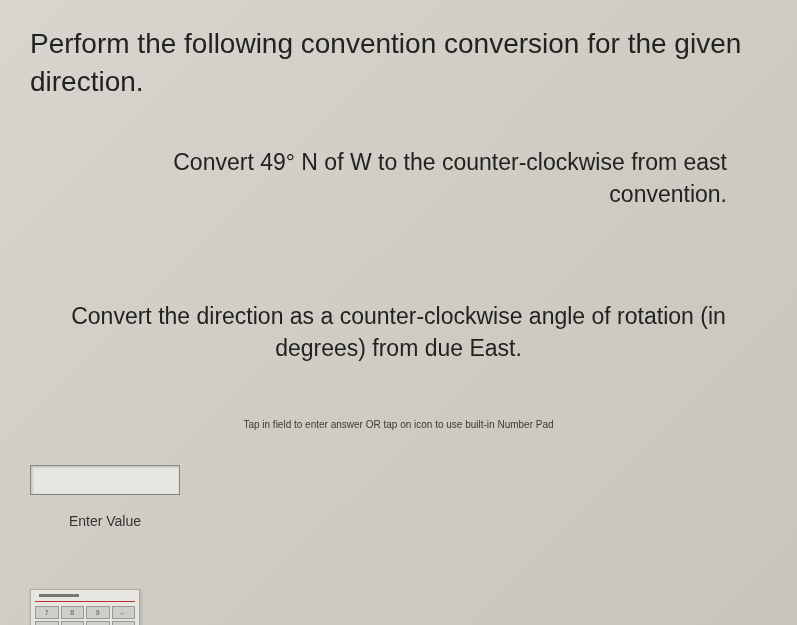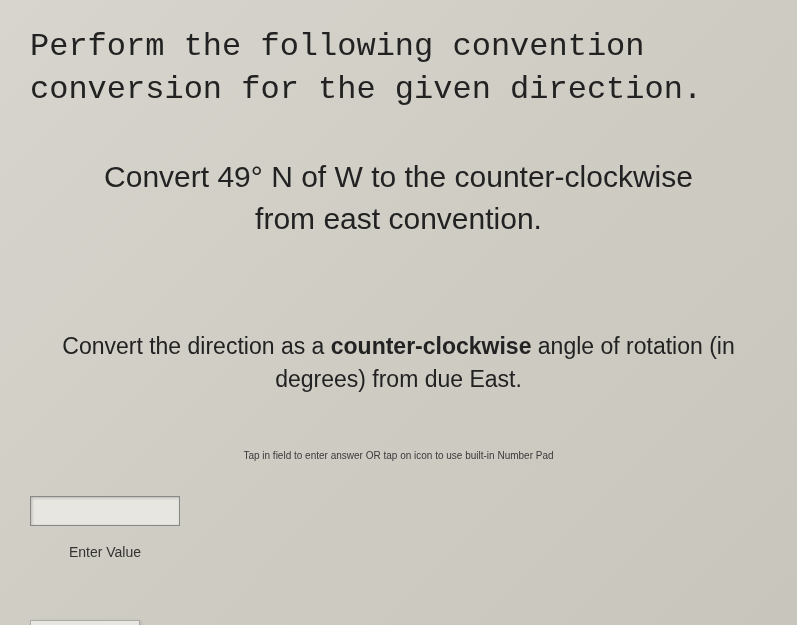--- a/index.html
+++ b/index.html
@@ -11,42 +11,41 @@
       width: 797px;
       height: 625px;
       background: linear-gradient(135deg, #d8d5ce 0%, #cfccc4 50%, #c8c5bd 100%);
       font-family: Arial, Helvetica, sans-serif;
       color: #2a2a2a;
       padding: 25px 30px;
       position: relative;
       overflow: hidden;
     }
     .intro {
-      font-size: 32px;
+      font-size: 28px;
       line-height: 1.35;
       margin-bottom: 45px;
       color: #222;
-      font-family: Liberation Mono, monospace;
     }
     .convert-line {
-      font-size: 30px;
-      text-align: center;
+      font-size: 23px;
+      text-align: right;
       line-height: 1.4;
       margin: 0 40px 90px 40px;
       color: #222;
     }
     .express-line {
       font-size: 23px;
       text-align: center;
       line-height: 1.4;
       margin: 0 30px 55px 30px;
       color: #222;
     }
     .express-line .bold {
-      font-weight: bold;
+      font-weight: normal;
     }
     .tap-hint {
       font-size: 10px;
       text-align: center;
       color: #3a3a3a;
       margin-bottom: 35px;
     }
     .input-row {
       display: flex;
       justify-content: center;

